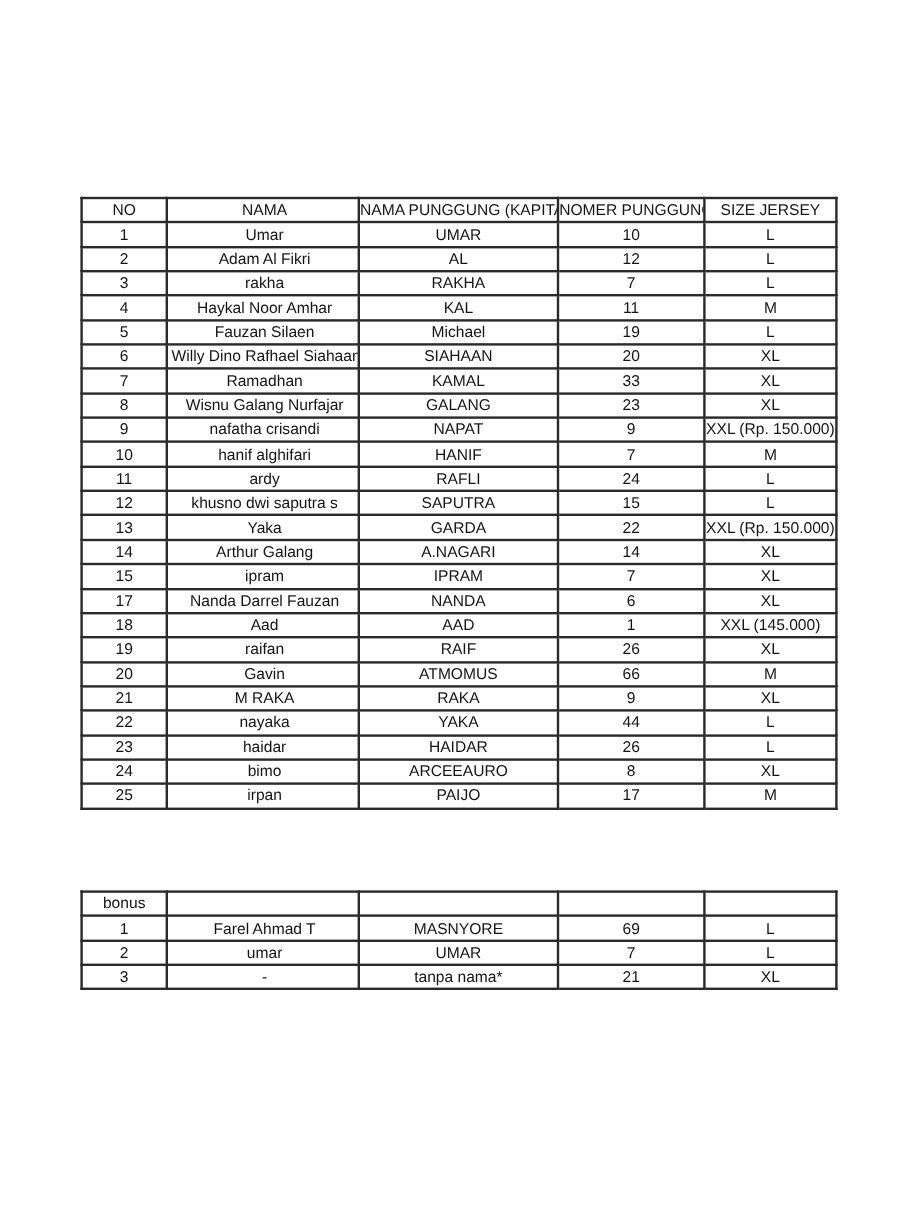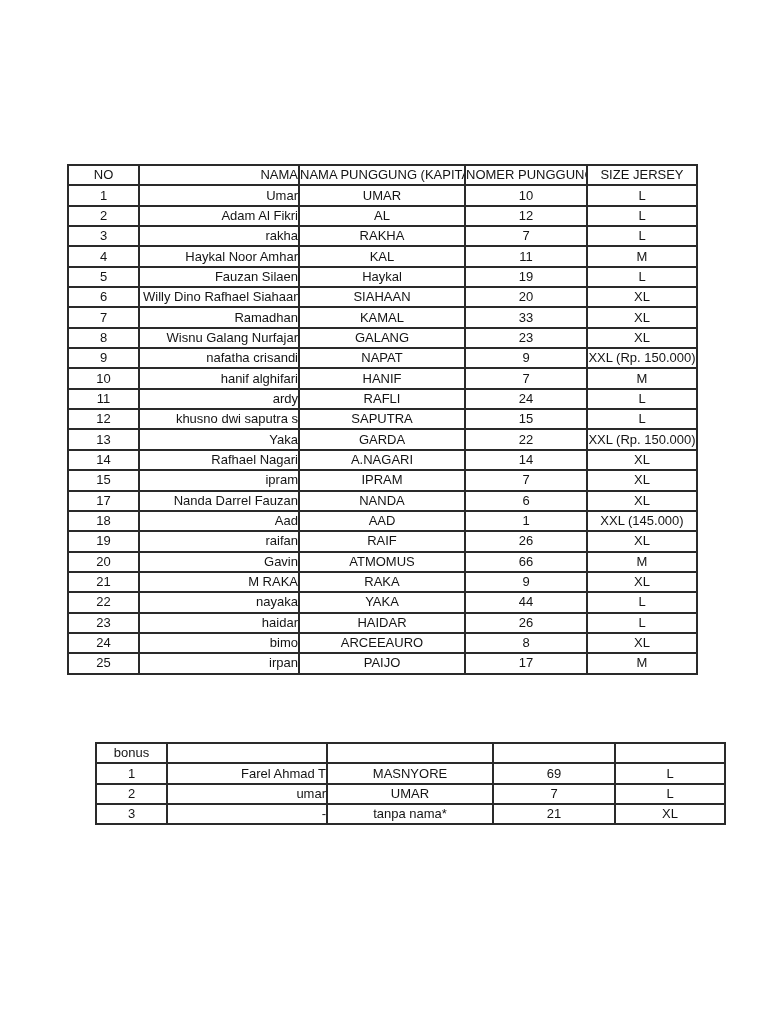--- a/index.html
+++ b/index.html
@@ -11,34 +11,34 @@
     overflow: hidden;
     font-family: "Liberation Sans", "DejaVu Sans", sans-serif;
     color: #141414;
   }
   table.grid {
     position: absolute;
     border-collapse: collapse;
     table-layout: fixed;
   }
   #main-table { left: 67px; top: 164px; width: 629px; }
-  #bonus-table { left: 67px; top: 742px; width: 629px; margin-left: 28px; }
+  #bonus-table { left: 67px; top: 742px; width: 629px; }
   .grid th, .grid td {
     border: 2px solid #2a2a2a;
     height: 18.35px;
     padding: 0;
     font-size: 13px;
     font-weight: normal;
     line-height: 18px;
     white-space: nowrap;
     overflow: hidden;
     vertical-align: middle;
   }
   .c-center { text-align: center; }
-  .c-left   { text-align: right; padding-left: 3px !important; }
+  .c-left   { text-align: center; padding-left: 3px !important; }
 </style>
 </head>
 <body>
 
 <div class="page">
 
   <table class="grid" id="main-table">
     <colgroup>
       <col style="width:71px">
       <col style="width:160px">
@@ -80,21 +80,21 @@
         <tr>
           <td class="c-center">4</td>
           <td class="c-left">Haykal Noor Amhar</td>
           <td class="c-center">KAL</td>
           <td class="c-center">11</td>
           <td class="c-center">M</td>
         </tr>
         <tr>
           <td class="c-center">5</td>
           <td class="c-left">Fauzan Silaen</td>
-          <td class="c-center">Haykal</td>
+          <td class="c-center">Michael</td>
           <td class="c-center">19</td>
           <td class="c-center">L</td>
         </tr>
         <tr>
           <td class="c-center">6</td>
           <td class="c-left">Willy Dino Rafhael Siahaan</td>
           <td class="c-center">SIAHAAN</td>
           <td class="c-center">20</td>
           <td class="c-center">XL</td>
         </tr>
@@ -142,21 +142,21 @@
         </tr>
         <tr>
           <td class="c-center">13</td>
           <td class="c-left">Yaka</td>
           <td class="c-center">GARDA</td>
           <td class="c-center">22</td>
           <td class="c-center">XXL (Rp. 150.000)</td>
         </tr>
         <tr>
           <td class="c-center">14</td>
-          <td class="c-left">Rafhael Nagari</td>
+          <td class="c-left">Arthur Galang</td>
           <td class="c-center">A.NAGARI</td>
           <td class="c-center">14</td>
           <td class="c-center">XL</td>
         </tr>
         <tr>
           <td class="c-center">15</td>
           <td class="c-left">ipram</td>
           <td class="c-center">IPRAM</td>
           <td class="c-center">7</td>
           <td class="c-center">XL</td>

